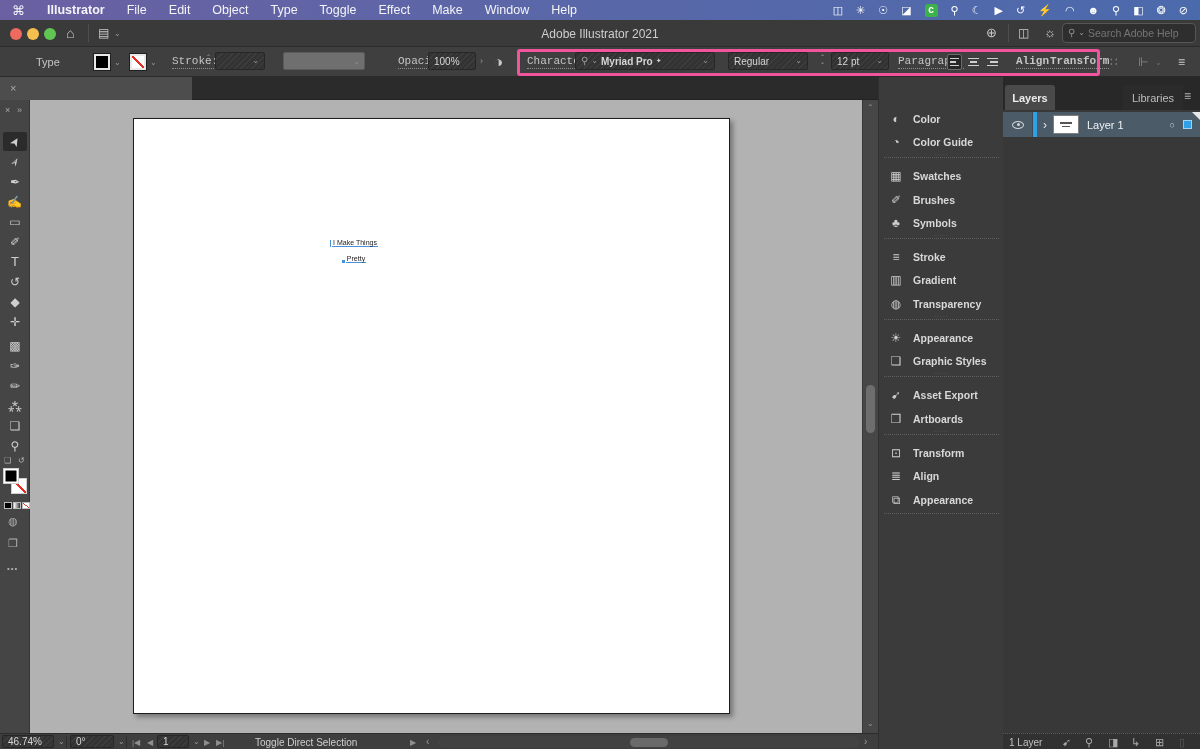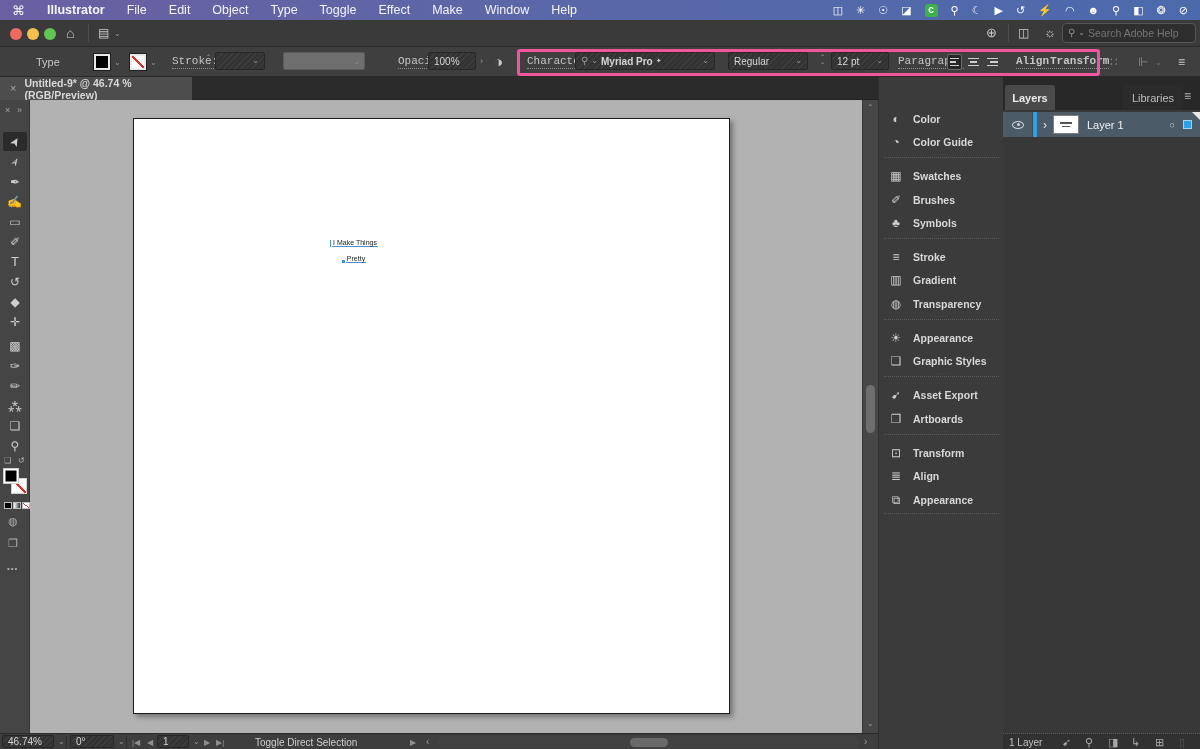--- a/index.html
+++ b/index.html
@@ -127,20 +127,21 @@
 </div>
 
 <div id="titlebar" class="ab">
   <span class="ab tl" style="left:10px;background:#ed6a5e;"></span>
   <span class="ab tl" style="left:27px;background:#f5bf4f;"></span>
   <span class="ab tl" style="left:44px;background:#61c554;"></span>
   <span class="ab ico" style="left:66px;top:6px;font-size:14px;">⌂</span>
   <span class="ab" style="left:88px;top:4px;width:1px;height:18px;background:#4d4d4d;"></span>
   <span class="ab ico" style="left:98px;top:7px;">▤</span>
   <span class="ab chv" style="left:114px;top:10px;">⌄</span>
+  <div id="win-title" class="ab">Adobe Illustrator 2021</div>
   <span class="ab ico" style="left:986px;top:6px;font-size:13px;">⊕</span>
   <span class="ab" style="left:1008px;top:4px;width:1px;height:18px;background:#4d4d4d;"></span>
   <span class="ab ico" style="left:1018px;top:7px;">◫</span>
   <span class="ab ico" style="left:1044px;top:6px;font-size:13px;">☼</span>
   <div id="help-search" class="ab">
     <span class="ico" style="font-size:10px;color:#8f8f8f;">⚲</span>
     <span class="chv">⌄</span>
     <input placeholder="Search Adobe Help" style="">
   </div>
 </div>
@@ -209,21 +210,20 @@
   <span class="ab lbl ulbl" style="left:1050px;top:8px;font-weight:bold;">Transform</span>
   <span class="ab ico" style="left:1110px;top:9px;color:#8a8a8a;">∷</span>
   <span class="ab ico" style="left:1138px;top:9px;color:#8a8a8a;">⊩</span>
   <span class="ab chv" style="left:1155px;top:12px;color:#6f6f6f;">⌄</span>
   <span class="ab ico" style="left:1178px;top:9px;">≡</span>
 </div>
 
 <div id="tabbar" class="ab">
   <div id="doctab" class="ab">
     <span class="ico" style="font-size:11px;color:#aaa;">×</span>
-    <span class="t">Untitled-9* @ 46.74 % (RGB/Preview)</span>
   </div>
   <span class="ab" style="left:978px;top:5px;font-size:9px;color:#9a9a9a;letter-spacing:-1px;">««</span>
 </div>
 
 <div id="toolcol" class="ab">
   <span class="ab" style="left:5px;top:5px;font-size:9px;color:#a8a8a8;">×</span>
   <span class="ab" style="left:17px;top:5px;font-size:9px;color:#a8a8a8;">»</span>
 
   <div class="ab tool active" style="top:32px;">
       <span class="rot">➤</span>

